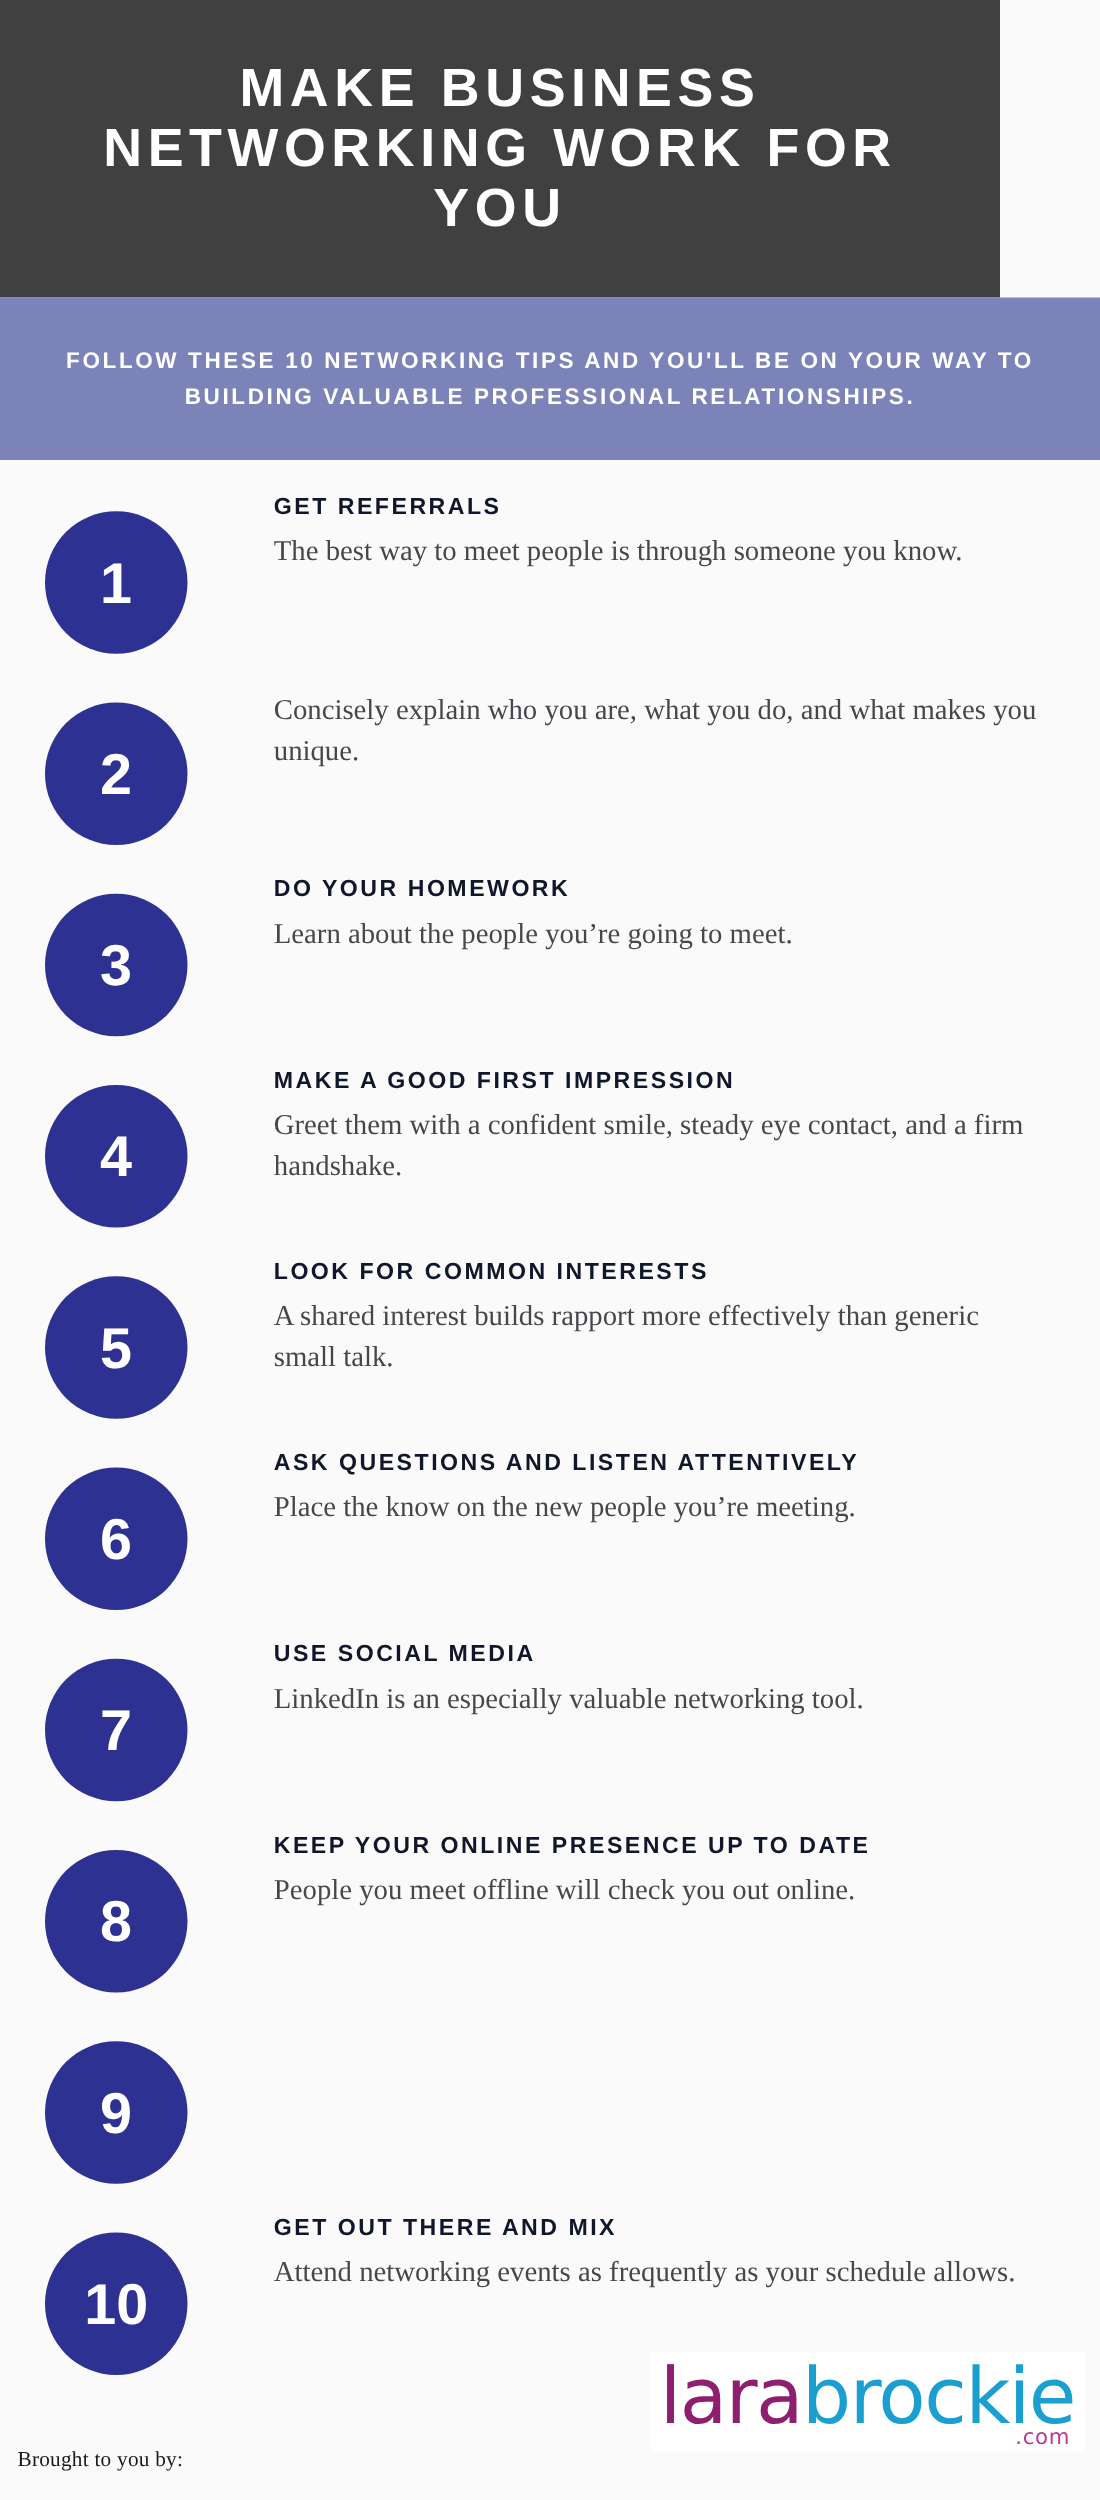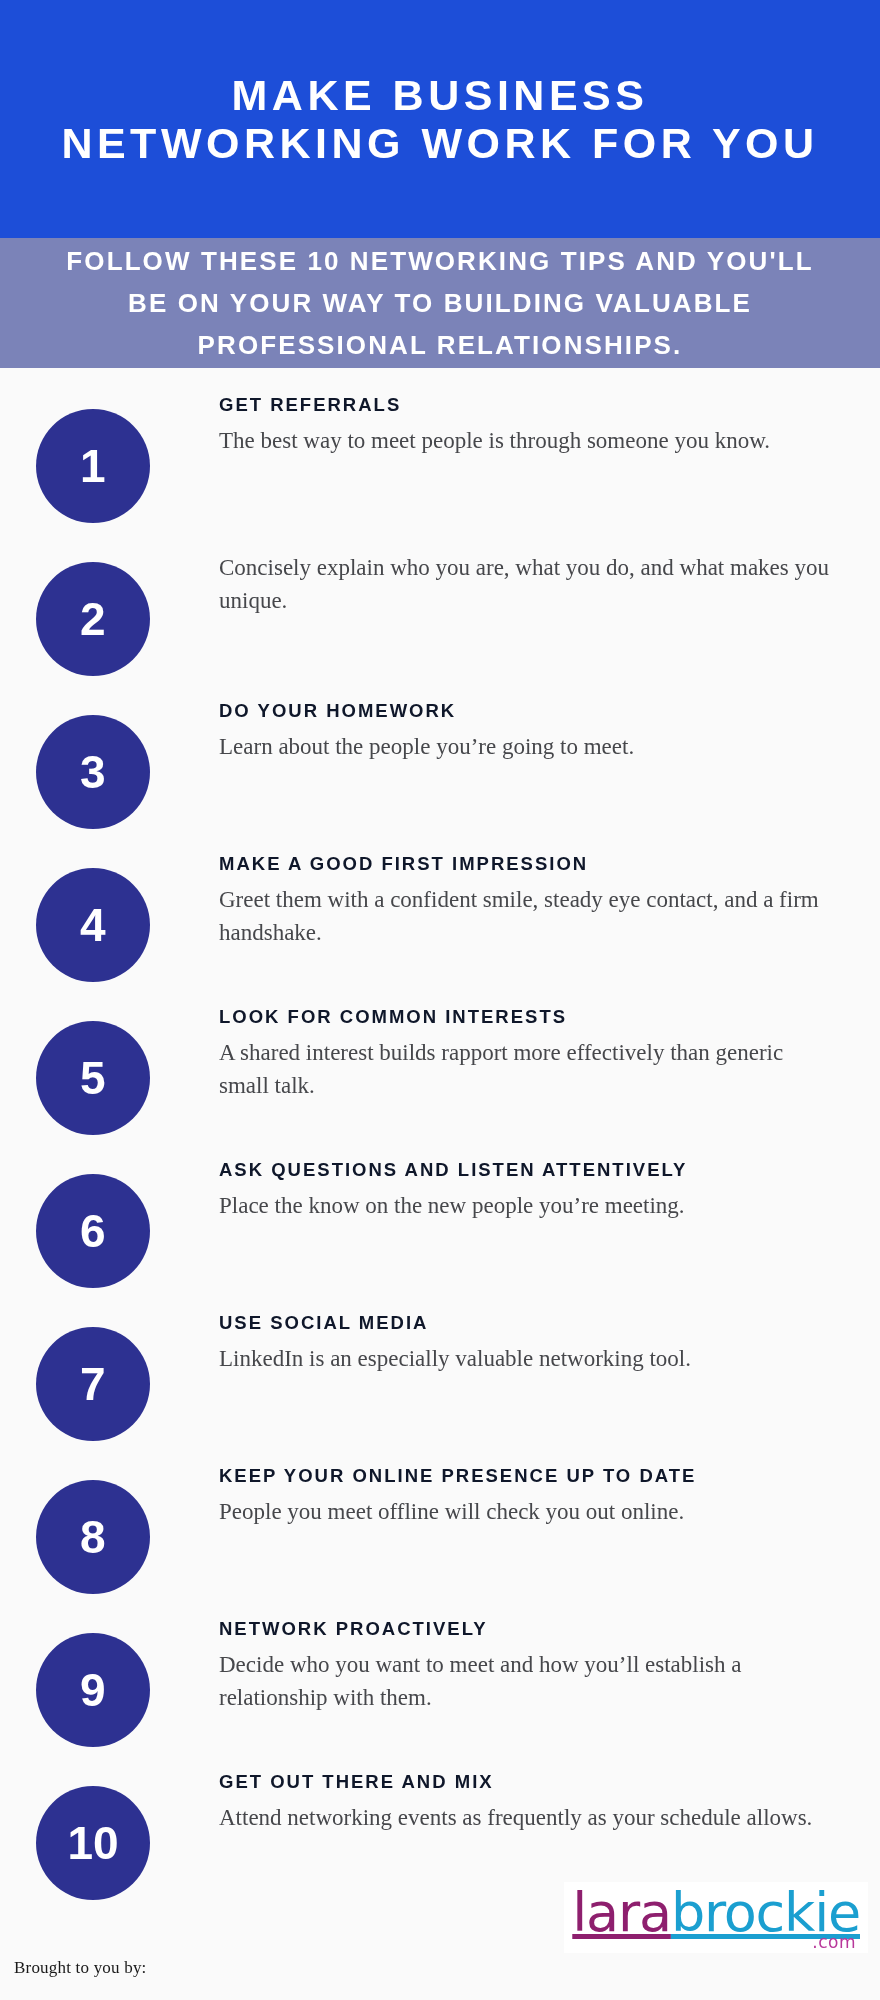--- a/index.html
+++ b/index.html
@@ -16,23 +16,23 @@
     width: 880px;
     height: 2000px;
     background: #fafafa;
     overflow: hidden;
   }
 
   
   .header-band {
     position: absolute;
     left: 0; top: 0;
-    width: 880px;
+    width: 800px;
     height: 238px;
-    background: #1d4ed8;
+    background: #404040;
     display: flex;
     align-items: center;
     justify-content: center;
   }
   .header-title {
     color: #ffffff;
     font-family: "Liberation Sans", sans-serif;
     font-weight: 700;
     font-size: 43px;
     line-height: 1.12;
@@ -51,21 +51,21 @@
     height: 130px;
     background: #7b83b8;
     display: flex;
     align-items: center;
     justify-content: center;
   }
   .subtitle-text {
     color: #ffffff;
     font-family: "Liberation Sans", sans-serif;
     font-weight: 700;
-    font-size: 26px;
+    font-size: 18px;
     line-height: 1.62;
     letter-spacing: 2.1px;
     text-align: center;
     text-transform: uppercase;
     padding: 0 52px;
     width: 100%;
   }
 
   
   .tips-list {
@@ -153,25 +153,24 @@
     right: 12px;
     top: -48px;
     background: #ffffff;
     padding: 4px 8px 2px 8px;
     text-align: right;
     line-height: 1;
   }
   .logo-word {
     font-family: "DejaVu Sans", sans-serif;
     font-weight: 400;
-    font-size: 54px;
+    font-size: 62px;
     letter-spacing: -1.2px;
     line-height: 1;
     display: inline-block;
-    text-decoration: underline;
   }
   .logo-lara  { color: #8e1f6e; }
   .logo-brockie { color: #1b9fd0; }
   .logo-dotcom {
     display: block;
     font-family: "DejaVu Sans", sans-serif;
     font-size: 17px;
     color: #b8379a;
     letter-spacing: 0.5px;
     margin-top: -6px;
@@ -269,24 +268,20 @@
       <div class="tip-body">
         <div class="tip-heading">KEEP YOUR ONLINE PRESENCE UP TO DATE</div>
         <div class="tip-desc">People you meet offline will check you out online.</div>
       </div>
     </div>
 
     <div class="tip-row">
       <div class="tip-badge">
         <span class="tip-number">9</span>
       </div>
-      <div class="tip-body">
-        <div class="tip-heading">NETWORK PROACTIVELY</div>
-        <div class="tip-desc">Decide who you want to meet and how you’ll establish a relationship with them.</div>
-      </div>
     </div>
 
     <div class="tip-row">
       <div class="tip-badge">
         <span class="tip-number two-digit">10</span>
       </div>
       <div class="tip-body">
         <div class="tip-heading">GET OUT THERE AND MIX</div>
         <div class="tip-desc">Attend networking events as frequently as your schedule allows.</div>
       </div>

